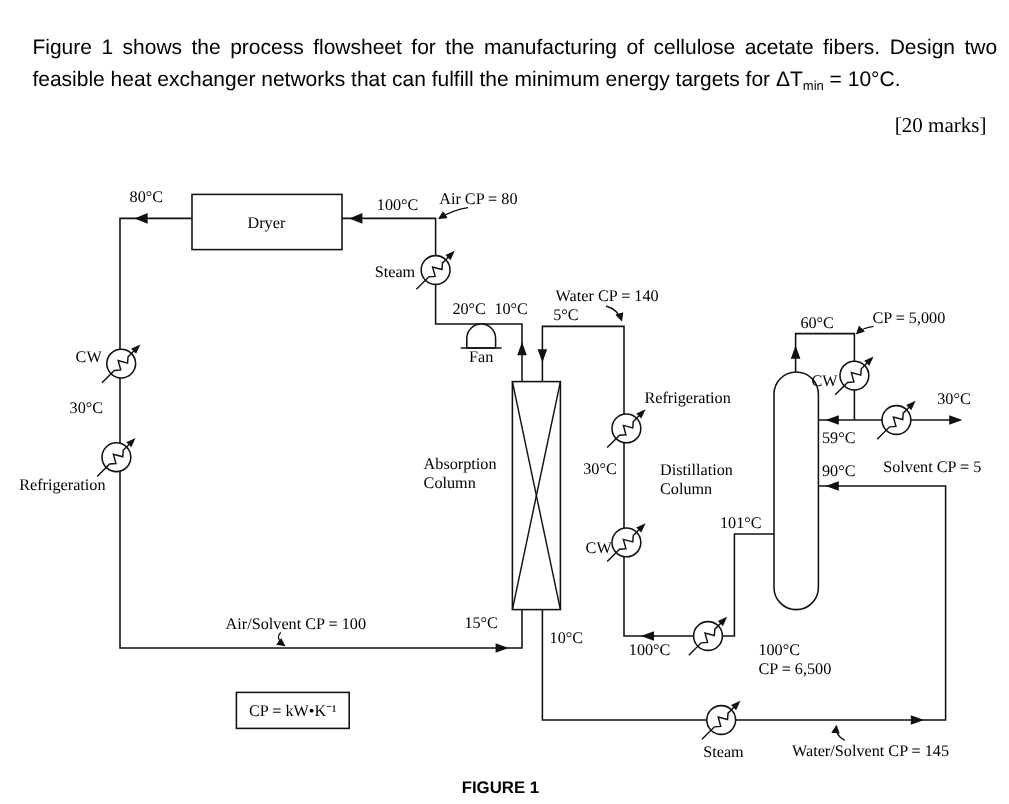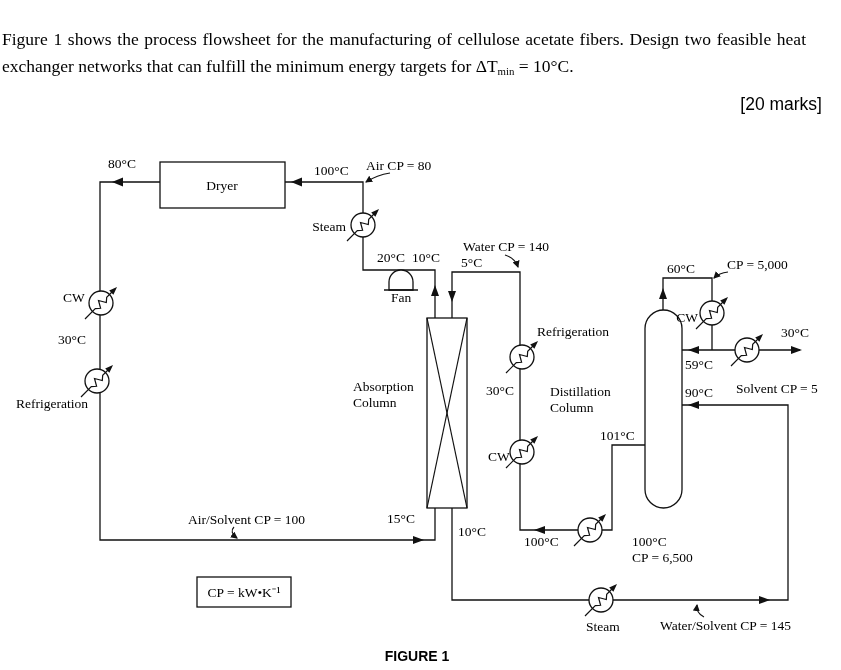--- a/index.html
+++ b/index.html
@@ -1,26 +1,26 @@
 <!DOCTYPE html>
 <html><head>
 <meta charset="utf-8">
 <style>
   html,body{margin:0;padding:0;}
   body{
     width:841px;height:670px;position:relative;background:#ffffff;
     font-family:"Liberation Sans",sans-serif;color:#000;overflow:hidden;
   }
   .question{
-    position:absolute;left:2px;top:8px;width:804px;
-    font-size:17.5px;line-height:1.56;text-align:justify;font-family:Liberation Serif, serif;
+    position:absolute;left:27px;top:8px;width:804px;
+    font-size:17.5px;line-height:1.56;text-align:justify;
   }
   .question .sub{font-size:0.62em;vertical-align:-0.28em;}
   .marks{
-    position:absolute;right:19px;top:94px;font-size:17.5px;
+    position:absolute;right:19px;top:94px;font-size:17.5px;font-family:Liberation Serif, serif;
   }
   svg.diagram{position:absolute;left:0;top:0;}
   svg text{
     font-family:"Liberation Serif",serif;font-size:13.5px;fill:#000;
   }
   svg text.figcap{font-family:"Liberation Sans",sans-serif;font-weight:bold;font-size:14px;}
   .pline{fill:none;stroke:#111;stroke-width:1.3;}
   .shape{fill:#ffffff;stroke:#111;stroke-width:1.3;}
   .leader{fill:none;stroke:#111;stroke-width:1.1;}
   .flowarrow{fill:#111;stroke:none;}

